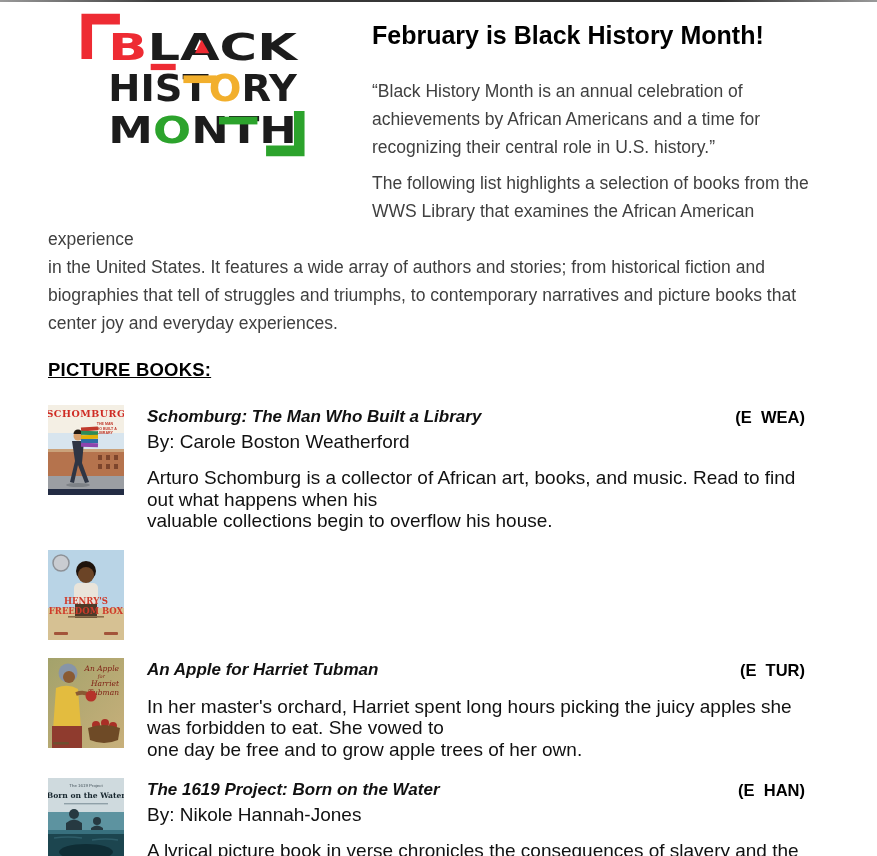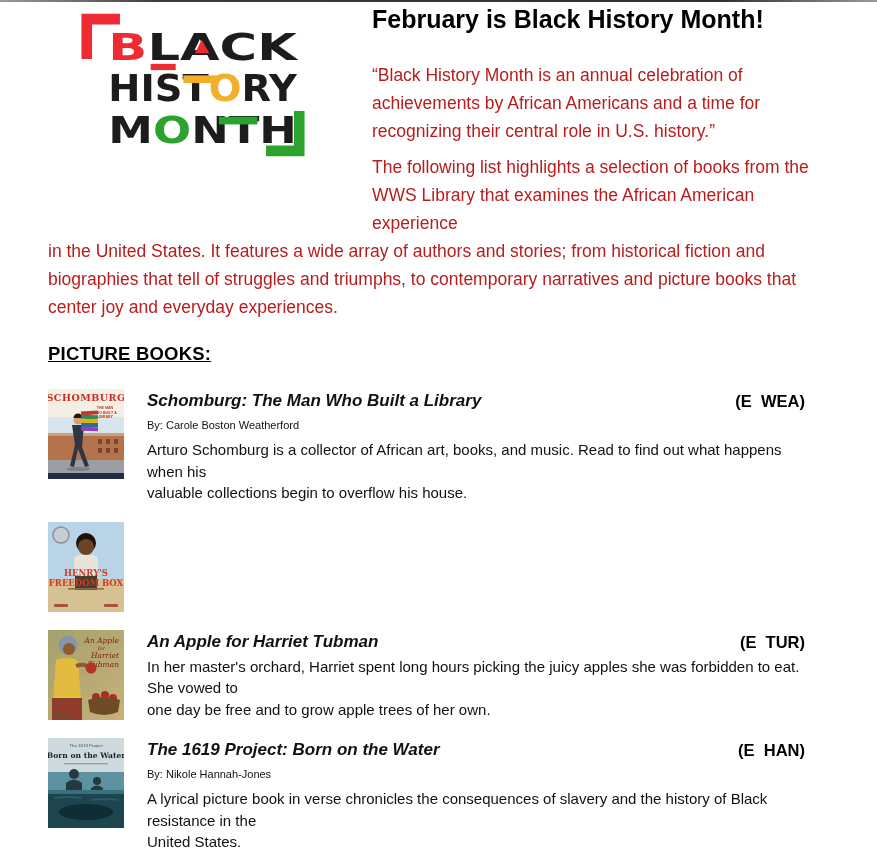--- a/index.html
+++ b/index.html
@@ -9,45 +9,45 @@
     font-family:"Liberation Sans", sans-serif;
     color:#1a1a1a;
   }
   .top-edge { height:2px; background:linear-gradient(90deg,#9a9a9a,#3c3c3c 18%,#2e2e2e 82%,#9a9a9a); }
   .content { padding:0 48px; }
 
   .logo-float { float:left; width:324px; height:212px; }
   .logo-svg { display:block; margin:6px 0 0 20px; }
 
   .doc-heading {
-    font-size:25px; font-weight:700;
+    padding-top:16px; font-size:25px; font-weight:700;
     line-height:34px; white-space:nowrap; color:#000;
   }
-  .para { font-size:17.5px; line-height:28px; white-space:pre-line; color:#b91c1c; }
+  .para { font-size:17.5px; line-height:28px; white-space:pre-line; color:#404040; }
   .quote-para { margin-top:25px; }
   .intro-para { margin-top:8px; }
 
   .section-heading {
     clear:left; margin-top:22px; font-size:18.5px; font-weight:700;
     text-decoration:underline; letter-spacing:0.2px; color:#000;
   }
 
   .book-list { margin-top:24px; }
   .book-entry { display:flex; gap:23px; margin-bottom:18px; min-height:90px; }
   .cover { flex:0 0 76px; width:76px; height:88px; }
   .cover svg { display:block; width:76px; height:90px; }
   .entry-text { flex:1; padding-right:24px; min-width:0; }
   .title-row { display:flex; justify-content:space-between; align-items:flex-end; }
   .book-title {
     font-size:17px; font-style:italic; font-weight:600;
     line-height:24px; white-space:nowrap; color:#111;
   }
   .call-number { font-size:16.5px; font-weight:700; line-height:24px; white-space:pre; color:#000; }
-  .book-author { font-size:11px; line-height:23px; margin-top:1px; white-space:nowrap; color:#111; }
-  .book-desc { font-size:15px; line-height:21.5px; margin-top:2px; white-space:pre-line; color:#111; }
+  .book-author { font-size:19px; line-height:23px; margin-top:1px; white-space:nowrap; color:#111; }
+  .book-desc { font-size:19px; line-height:21.5px; margin-top:14px; white-space:pre-line; color:#111; }
 </style>
 </head>
 <body>
 
 <div class="top-edge"></div>
 
 <div class="content">
 
   <div class="logo-float">
     <svg class="logo-svg" width="250" height="154" viewBox="0 0 260 160" font-family="DejaVu Sans, sans-serif" font-weight="bold">

